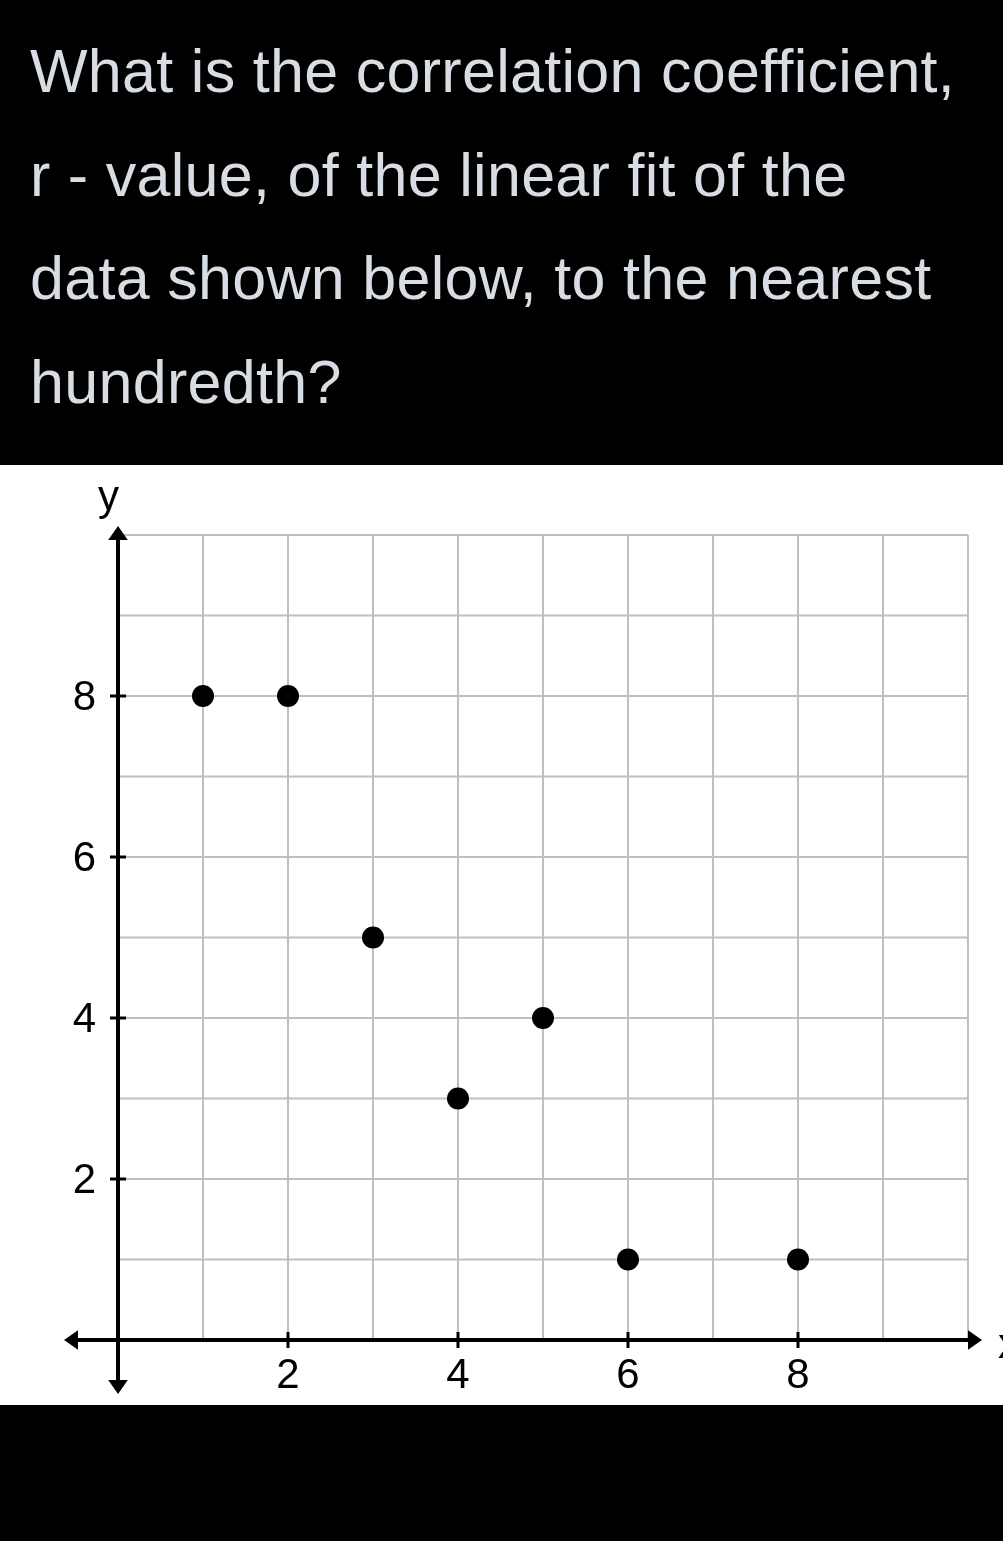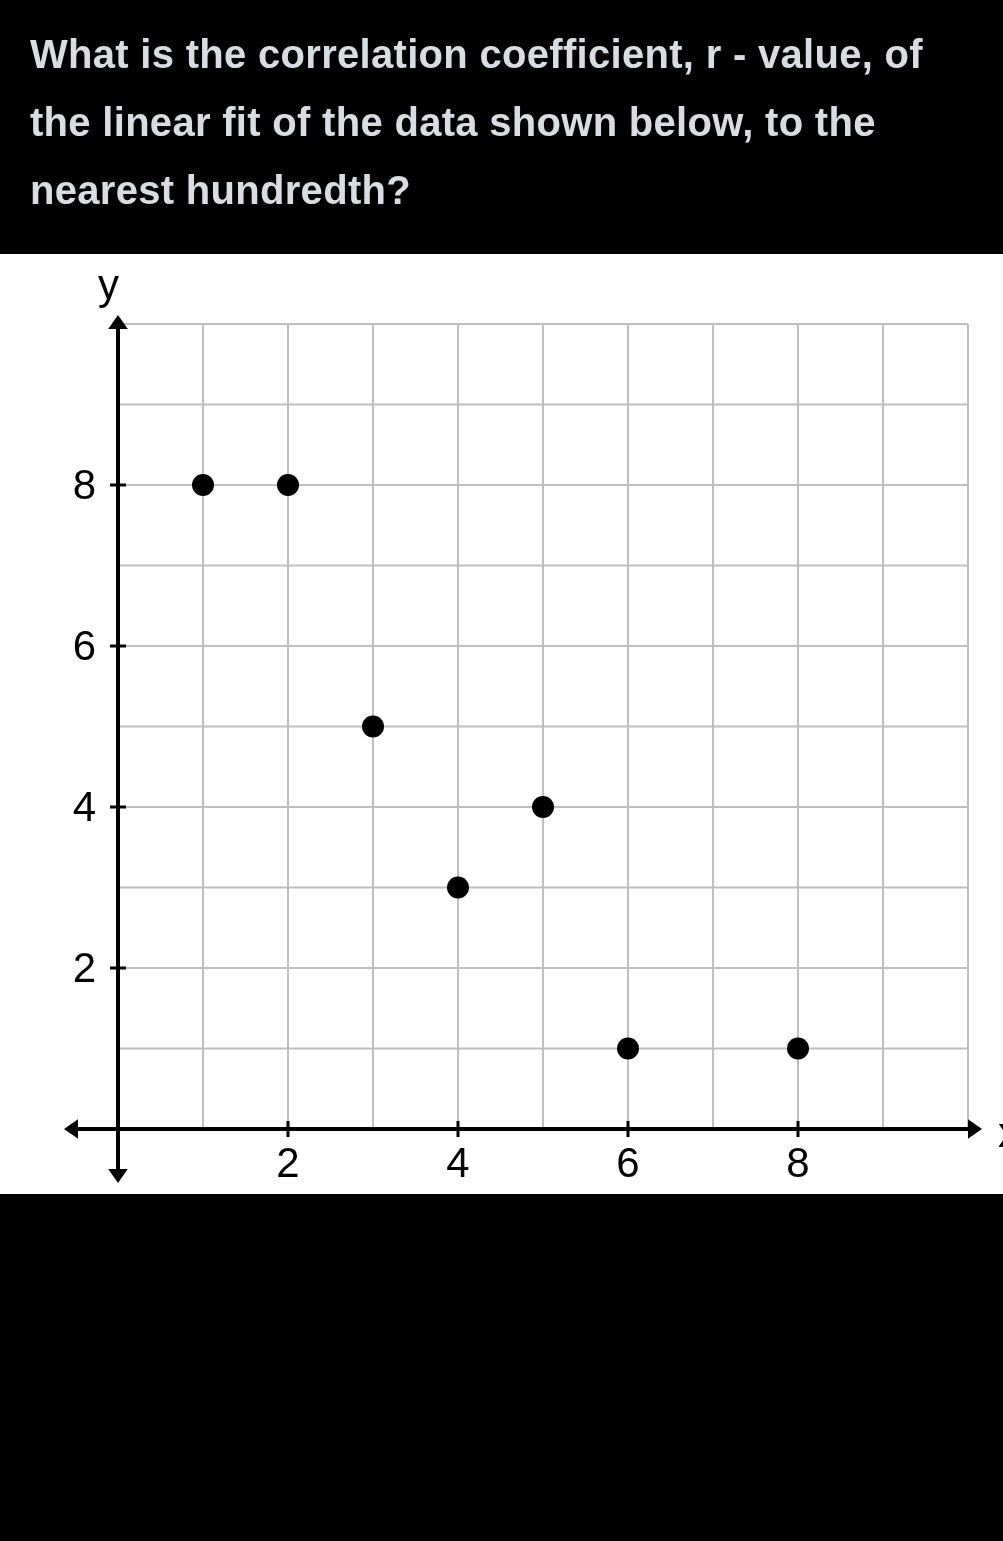--- a/index.html
+++ b/index.html
@@ -9,23 +9,23 @@
     font-family: "Segoe UI", "Helvetica Neue", Arial, sans-serif;
     color: #d7dde3;
     width: 1003px;
   }
   .page {
     width: 1003px;
     box-sizing: border-box;
   }
   .question {
     padding: 20px 30px 30px 30px;
-    font-size: 40px;
+    font-size: 61px;
     line-height: 1.7;
-    font-weight: 700;
+    font-weight: 400;
     letter-spacing: 0.3px;
     color: #d7dde3;
   }
   .chart-wrap {
     background: #fff;
     width: 1003px;
     height: 940px;
     position: relative;
   }
   .chart-svg {

